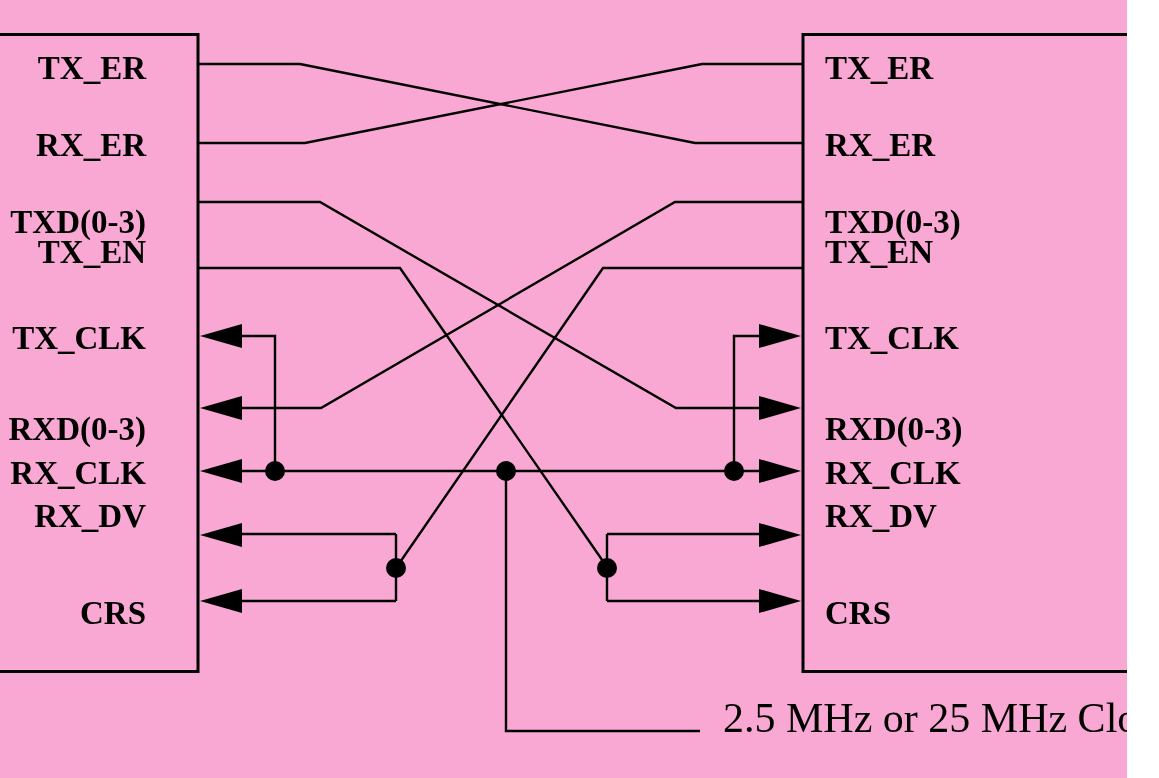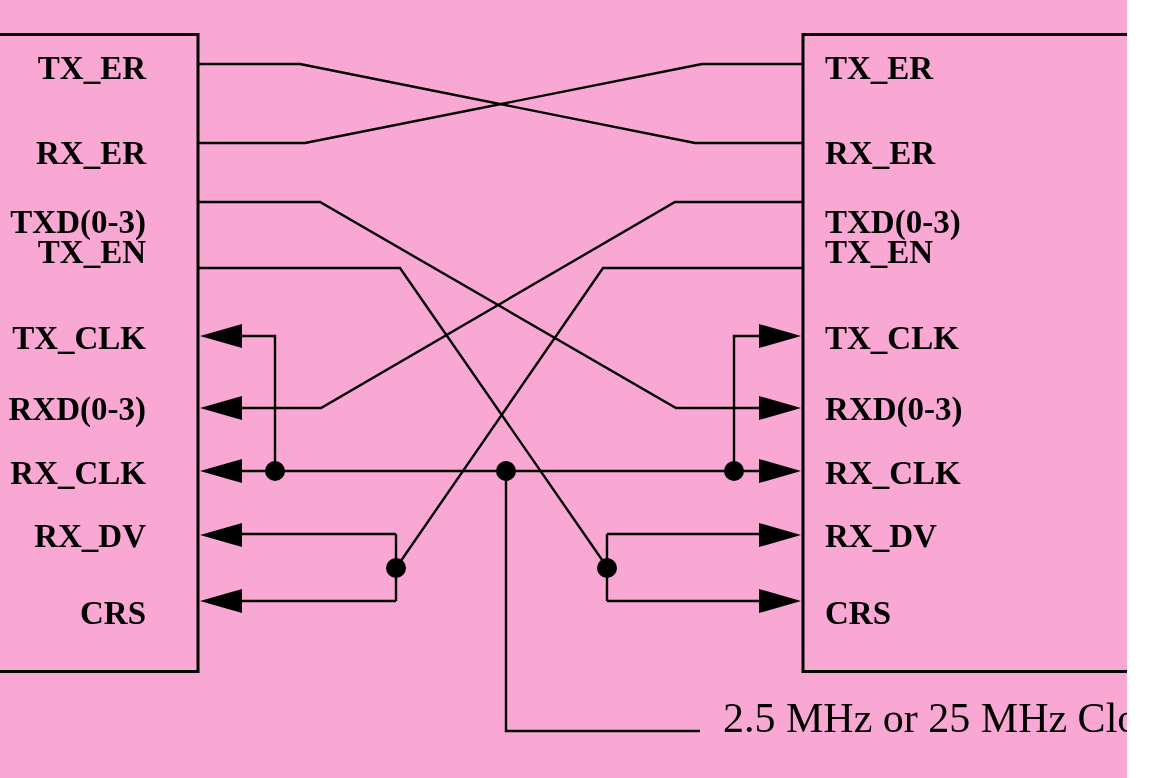--- a/index.html
+++ b/index.html
@@ -31,27 +31,27 @@
   }
   .sig-left {
     right: 981px;  
     text-align: right;
   }
   .sig-right {
     left: 825px;
     text-align: left;
   }
   .row-0 { top: 51px; }
-  .row-1 { top: 136px; }
+  .row-1 { top: 128px; }
   .row-2 { top: 205px; }
   .row-3 { top: 235px; }
   .row-4 { top: 321px; }
-  .row-5 { top: 392px; }
+  .row-5 { top: 412px; }
   .row-6 { top: 456px; text-align: center; }
-  .row-7 { top: 519px; }
+  .row-7 { top: 499px; }
   .row-8 { top: 596px; }
   .clock-label {
     position: absolute;
     left: 723px;
     top: 697px;
     font-family: "Liberation Serif", serif;
     font-weight: normal;
     font-size: 42px;
     line-height: 42px;
     color: #000000;

